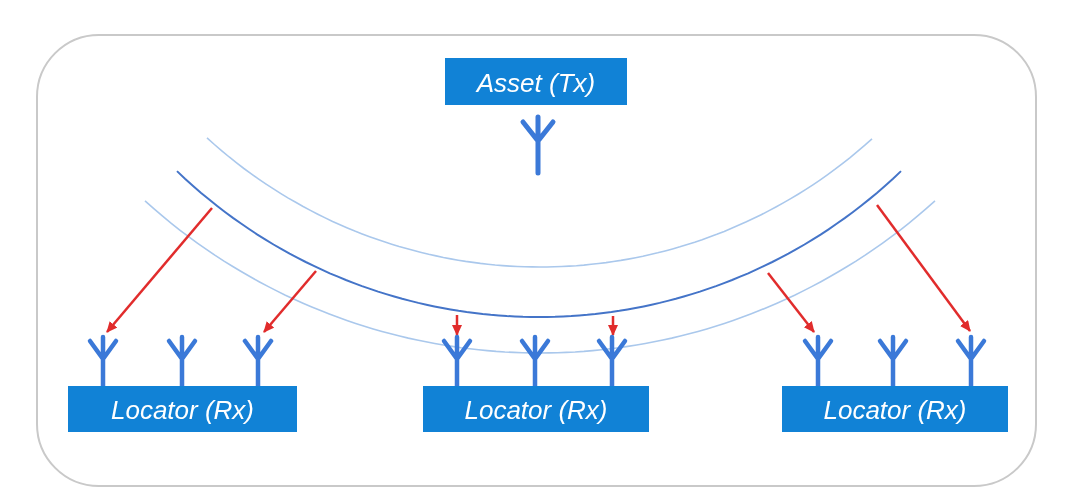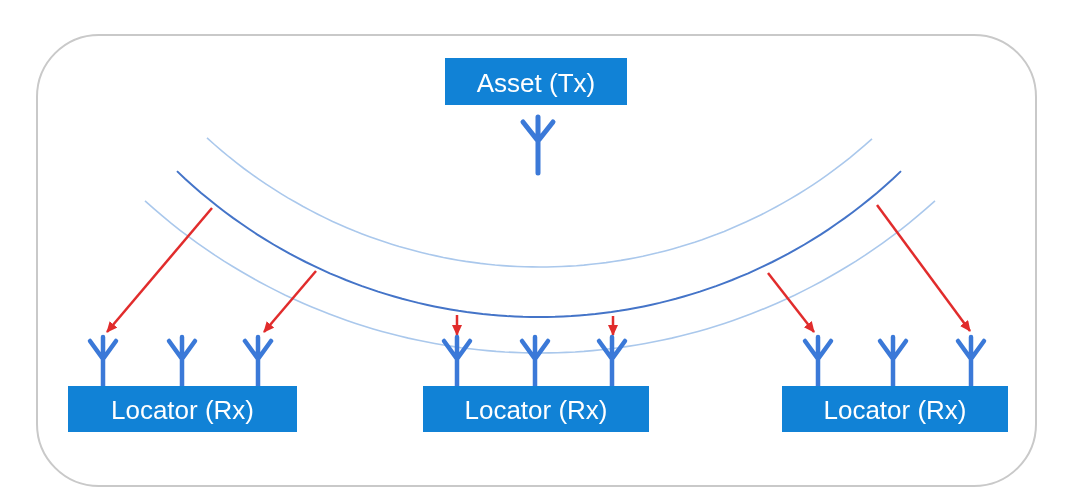--- a/index.html
+++ b/index.html
@@ -3,20 +3,21 @@
 <meta charset="utf-8">
 <style>
   html, body { margin: 0; padding: 0; background: #ffffff; }
   .canvas {
     position: relative;
     width: 1082px;
     height: 501px;
     background: #ffffff;
     overflow: hidden;
     font-family: "Liberation Sans", sans-serif;
+    font-style: italic;
   }
   svg { display: block; }
   .box-rect { stroke: none; }
   .box-label {
     fill: #ffffff;
     font-family: "Liberation Sans", sans-serif;
     font-size: 26px;
     text-anchor: middle;
     dominant-baseline: central;
   }

